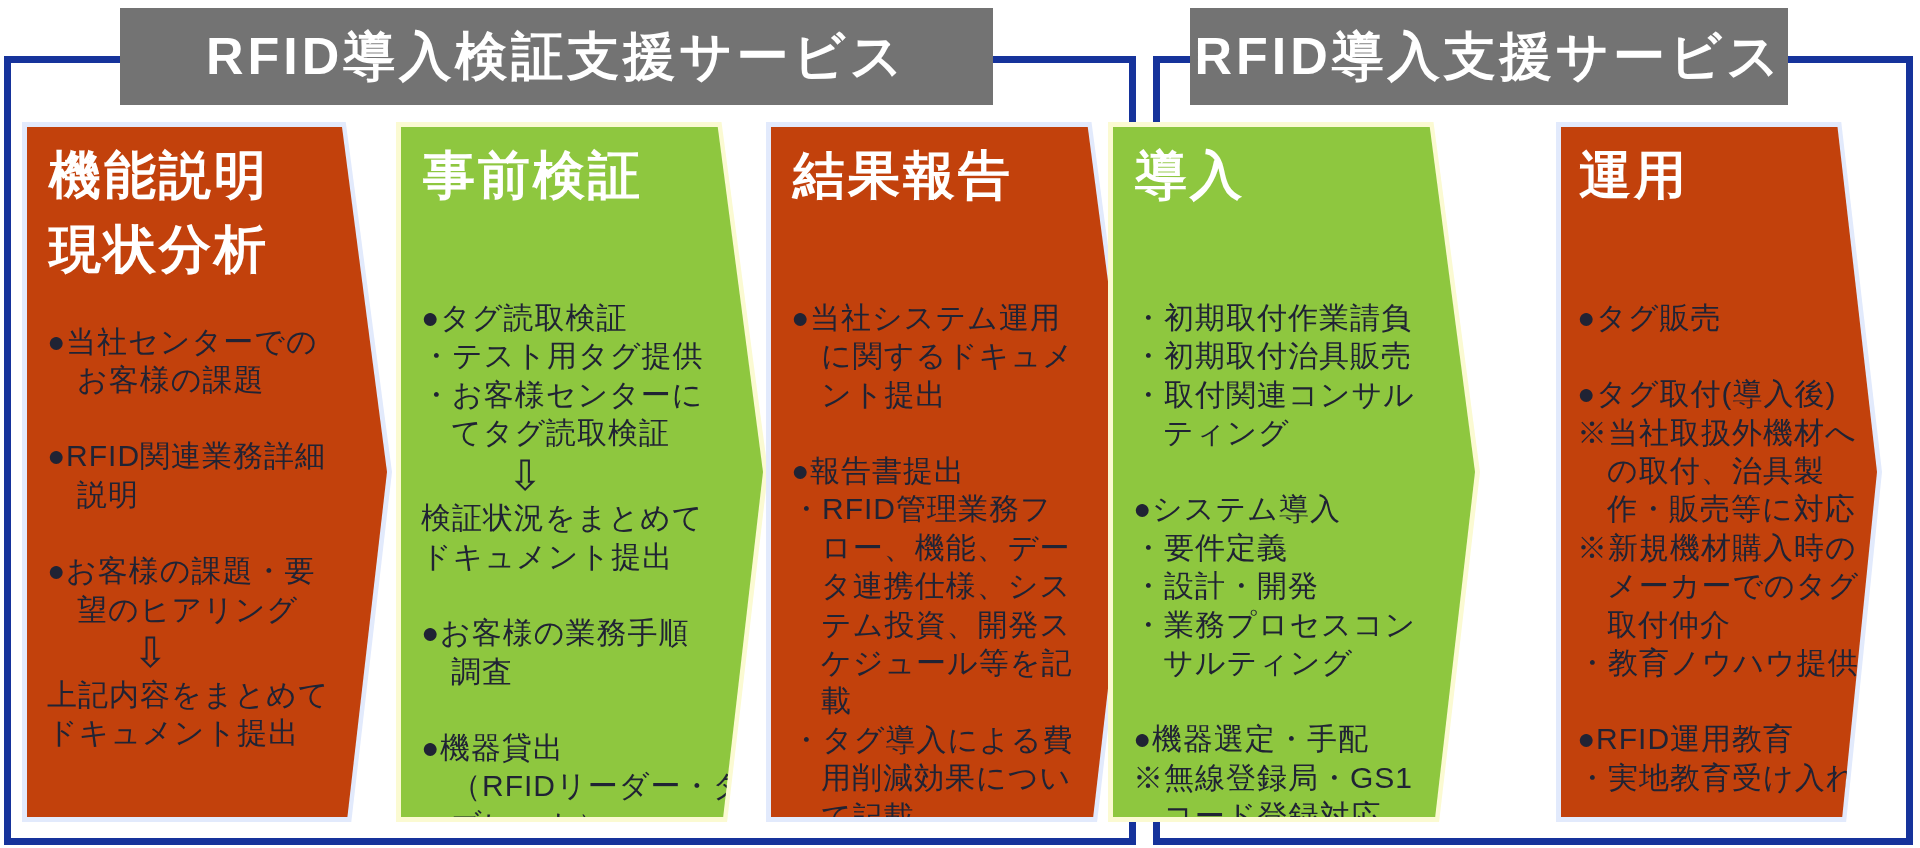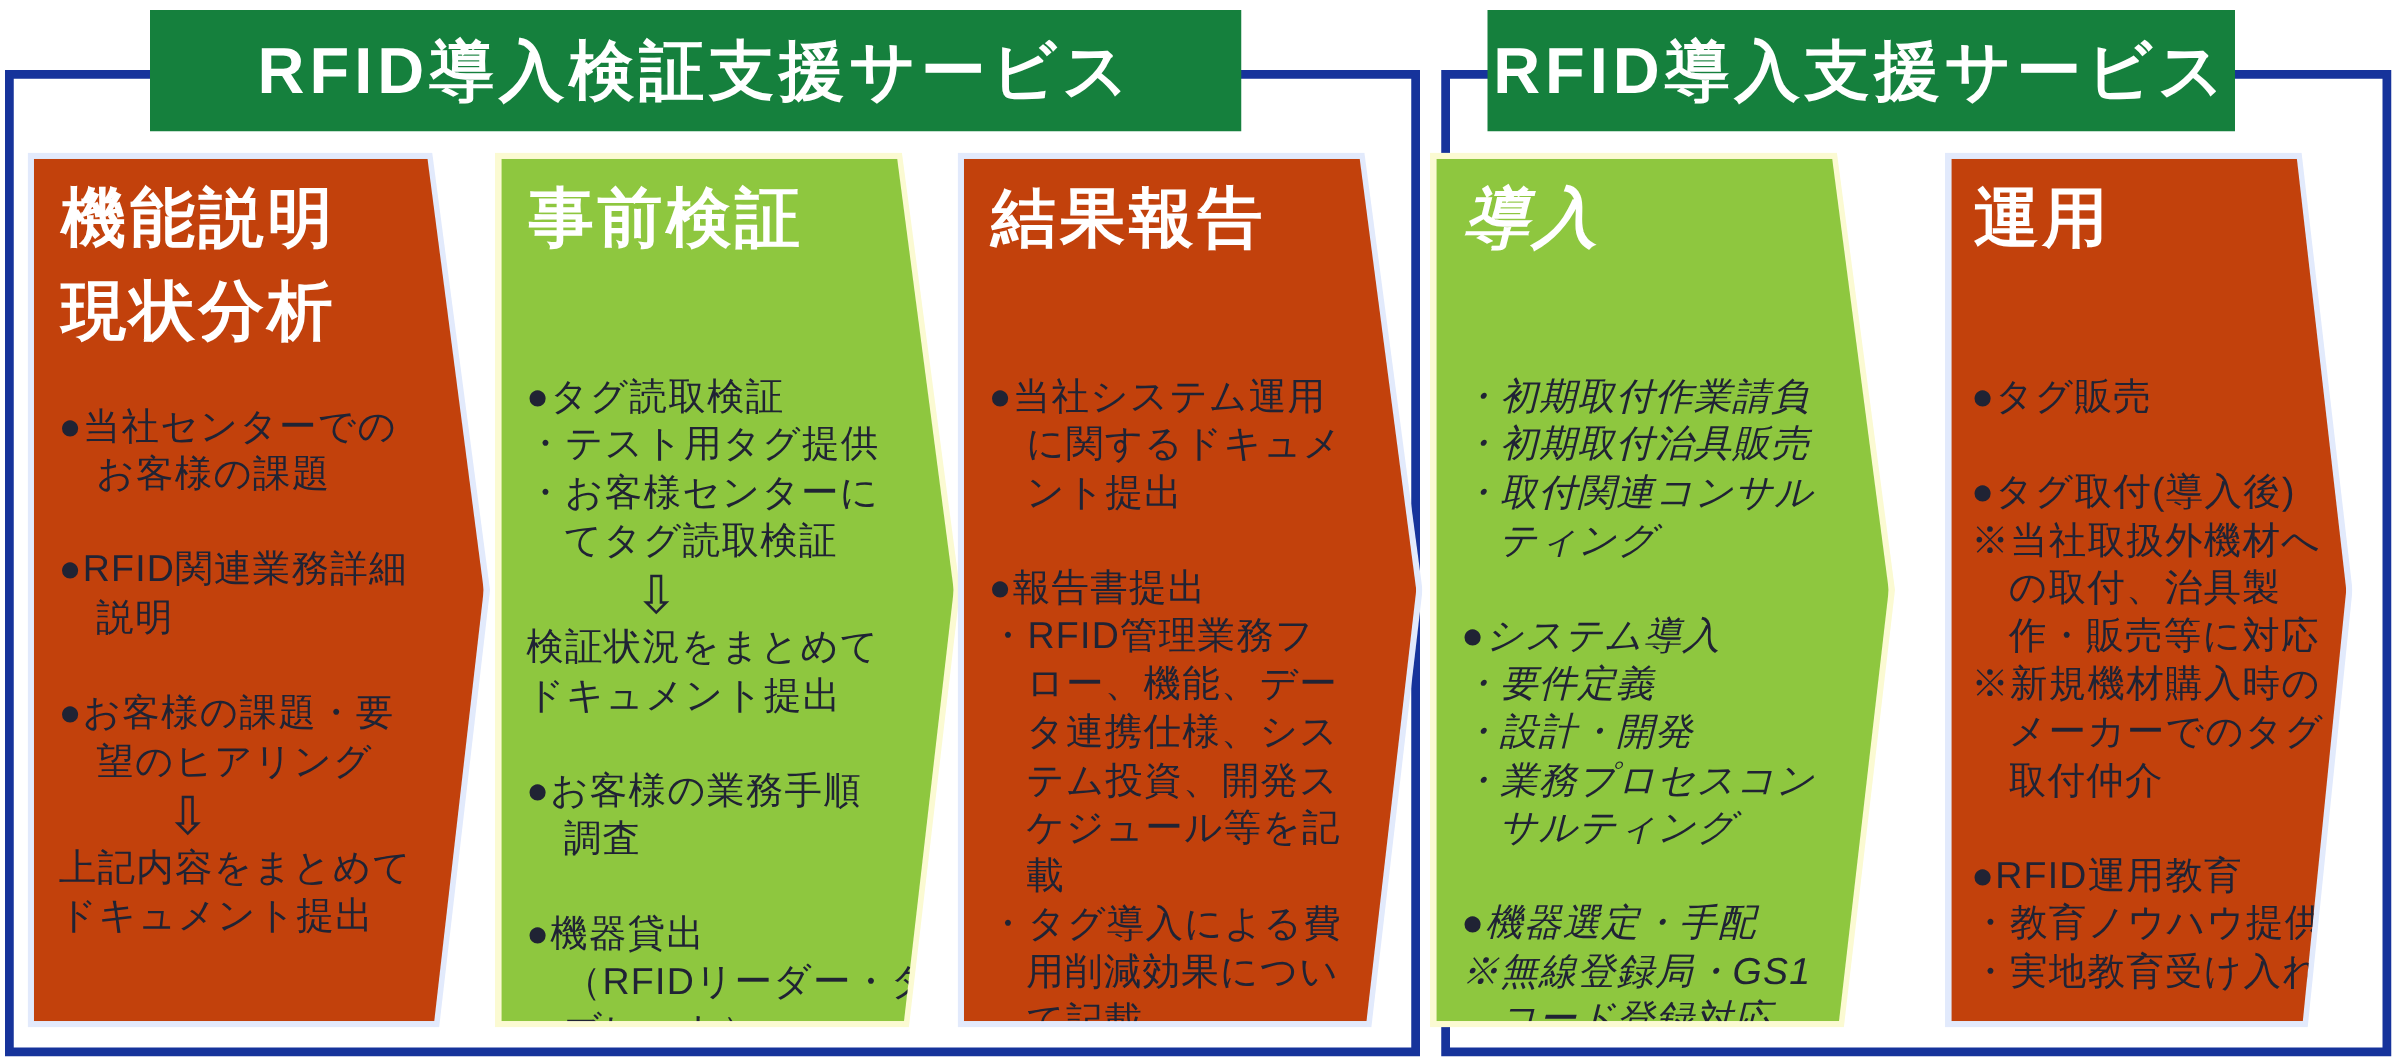--- a/index.html
+++ b/index.html
@@ -9,21 +9,21 @@
     overflow:hidden;
   }
   .panel{
     position:absolute;background:#ffffff;
     border:7px solid #16339b;box-sizing:border-box;
   }
   #panel-left{left:4px;top:56px;width:1132px;height:789px;}
   #panel-right{left:1153px;top:56px;width:760px;height:789px;}
 
   .header-banner{
-    position:absolute;top:8px;height:97px;background:#15803d;
+    position:absolute;top:8px;height:97px;background:#737373;
     color:#ffffff;font-weight:bold;font-size:52px;letter-spacing:4px;
     display:flex;align-items:center;justify-content:center;
     z-index:6;white-space:pre;
   }
   #header-left{left:120px;width:873px;}
   #header-right{left:1190px;width:598px;}
 
   .col{position:absolute;top:122px;height:700px;z-index:3;}
   .col-border{
     position:absolute;inset:0;
@@ -36,21 +36,21 @@
     padding:10px 74px 10px 20px;
   }
   .col.blue  .col-border{background:#e2eafc;}
   .col.blue  .col-fill{background:#c2410c;}
   .col.green .col-border{background:#fbfad2;}
   .col.green .col-fill{background:#8ec73f;}
 
   #col-1{left:22px;width:370px;}
   #col-2{left:396px;width:372px;}
   #col-3{left:766px;width:372px;}
-  #col-4{left:1144px;width:372px;font-style:italic;}
+  #col-4{left:1108px;width:372px;}
   #col-5{left:1556px;width:326px;}
 
   .col-title{
     color:#ffffff;font-weight:bold;font-size:52px;line-height:1.42;
     letter-spacing:3px;white-space:pre-line;margin:2px 0 86px 2px;
   }
   #col-1 .col-title{margin-bottom:36px;}
 
   .it{
     color:#202334;font-size:30px;line-height:1.28;letter-spacing:1px;
@@ -152,18 +152,18 @@
   <div class="col-fill" style="padding-right:56px;padding-left:16px;">
     <div class="col-title">運用</div>
     <p class="it">●タグ販売</p>
     <p class="it gap">●タグ取付(導入後)</p>
     <p class="it">※当社取扱外機材へ
 の取付、治具製
 作・販売等に対応</p>
     <p class="it">※新規機材購入時の
 メーカーでのタグ
 取付仲介</p>
+    <p class="it">・教育ノウハウ提供</p>
     <p class="it gap">●RFID運用教育</p>
-    <p class="it">・教育ノウハウ提供</p>
     <p class="it">・実地教育受け入れ</p>
     <p class="it gap">●システム保守</p>
   </div>
 </div>
 
 </body></html>

